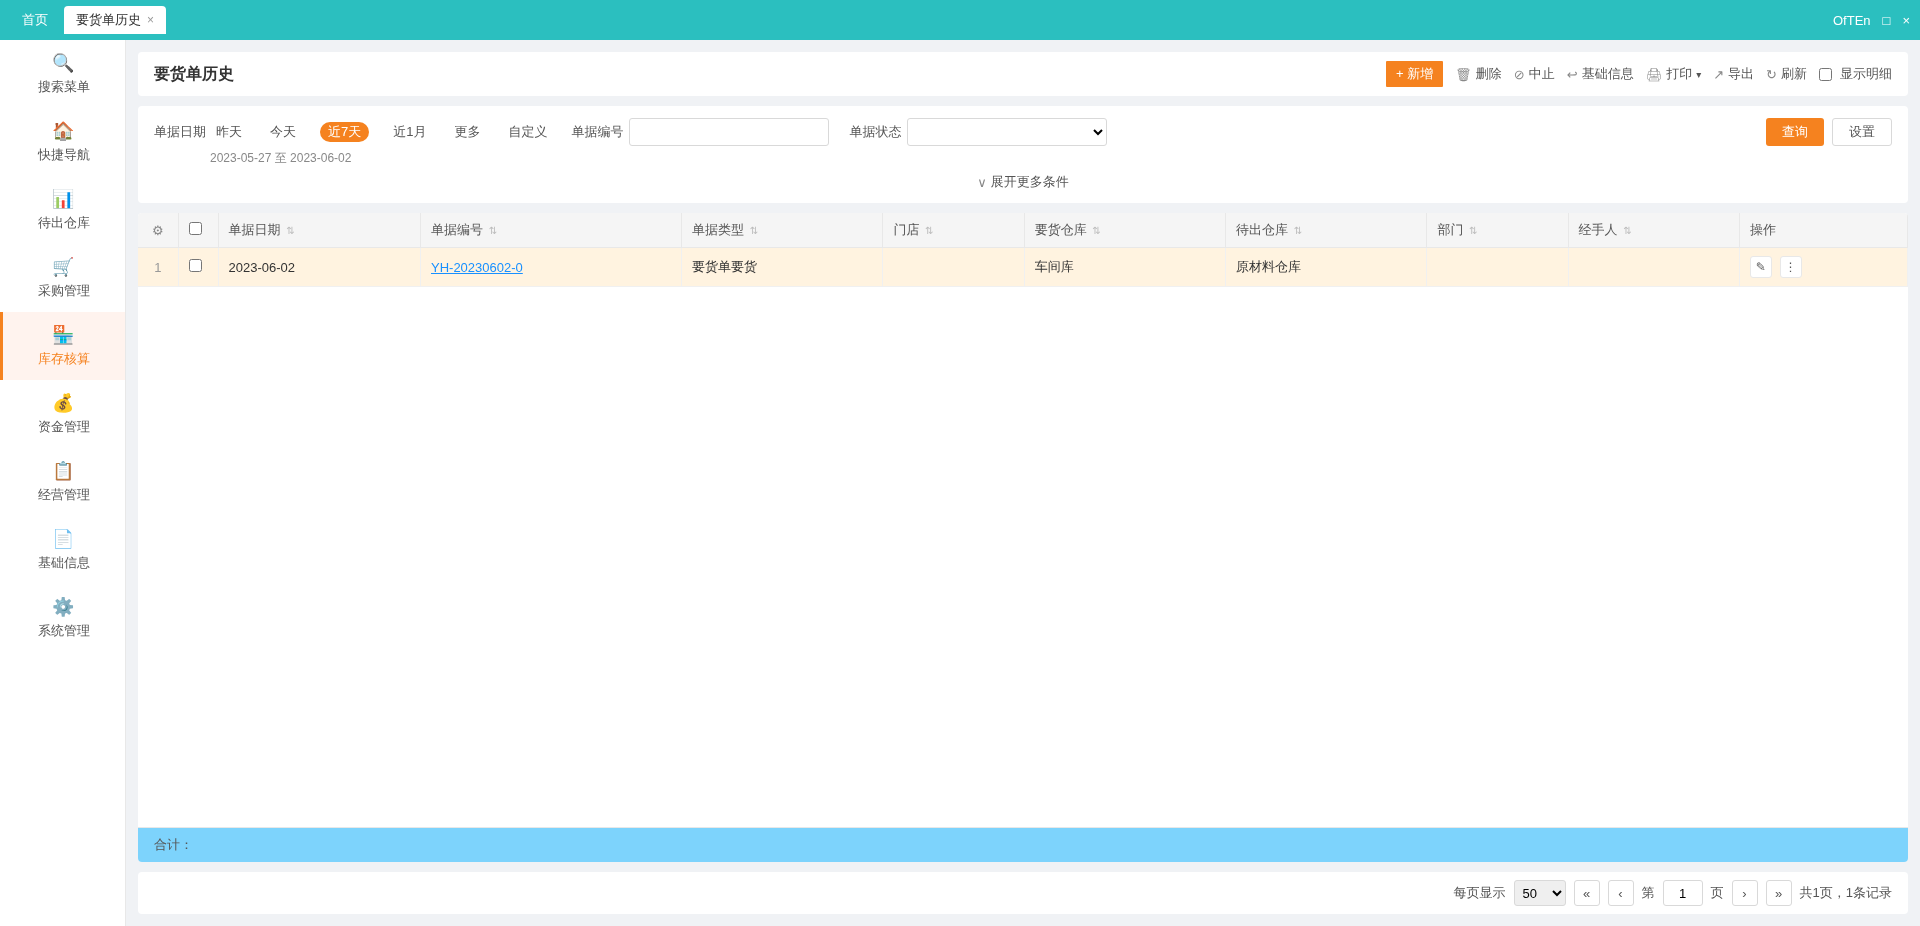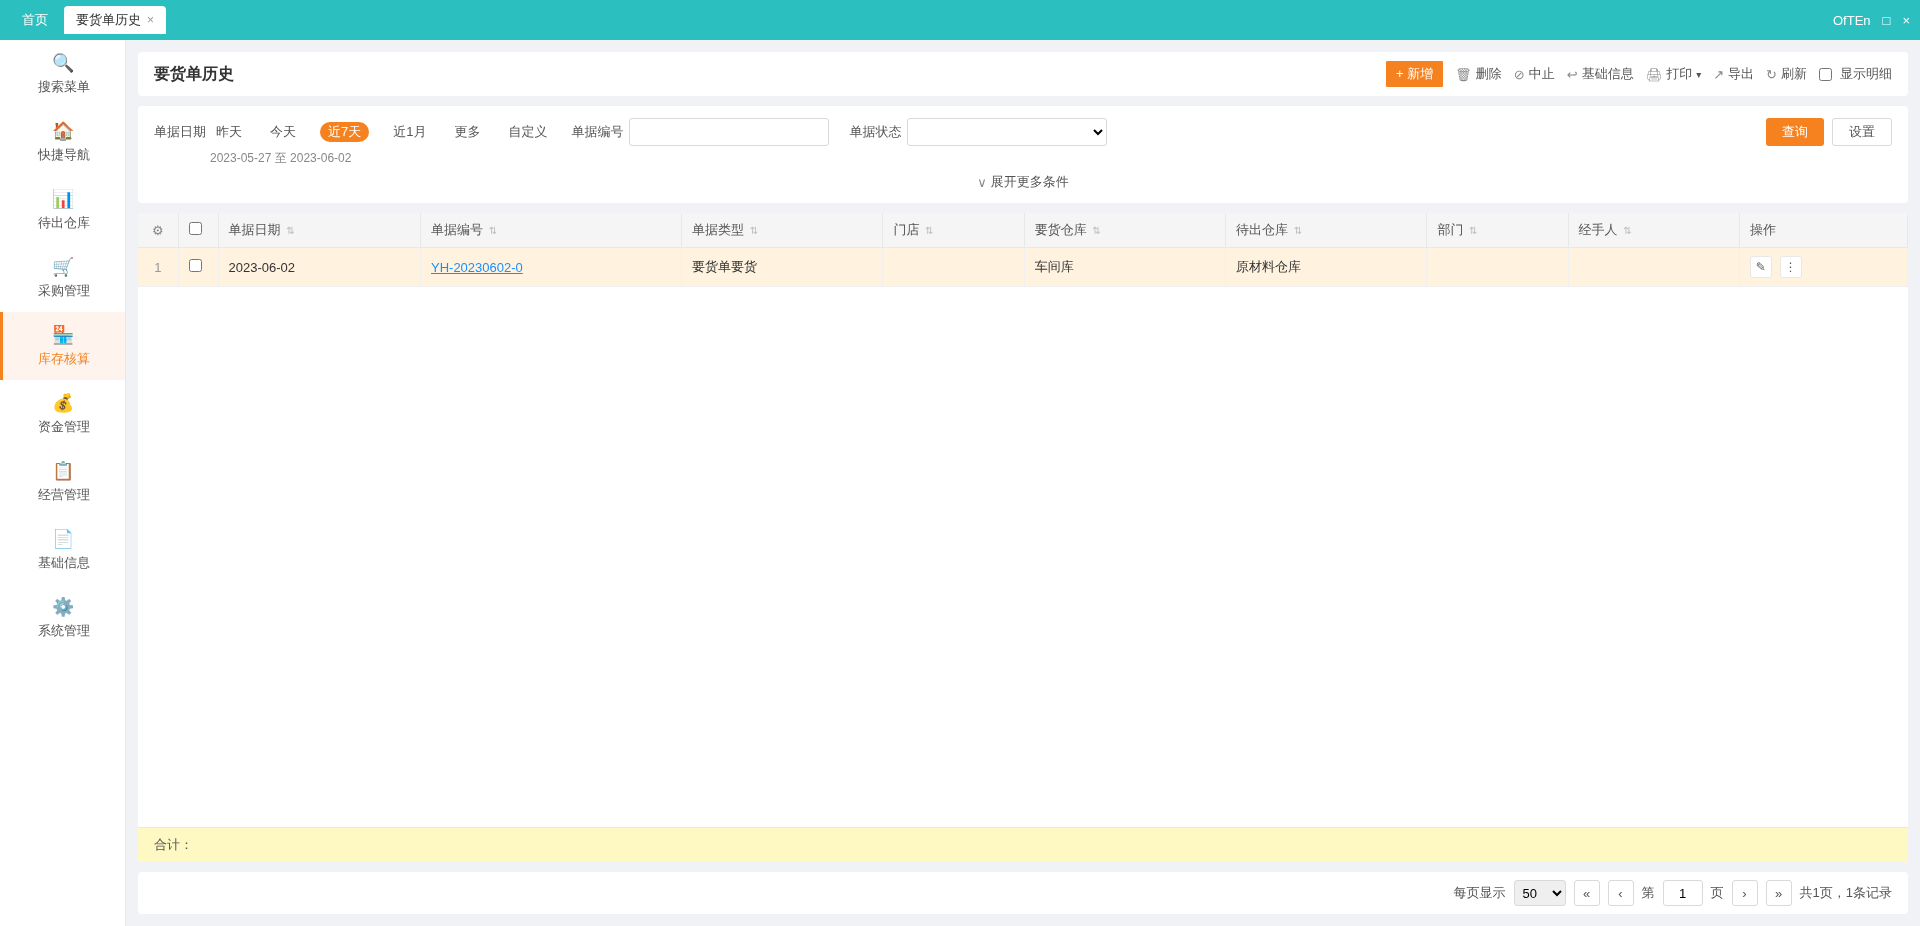--- a/index.html
+++ b/index.html
@@ -260,21 +260,21 @@
       cursor: pointer;
       color: #555;
       font-size: 12px;
       background: #fff;
     }
 
     
     .table-footer {
       border-top: 1px solid #e8e8e8;
       padding: 8px 16px;
-      background: #fef9c3;
+      background: #7dd3fc;
       display: flex;
       align-items: center;
       font-size: 13px;
       color: #555;
       flex-shrink: 0;
     }
 
     
     .pagination {
       background: #fff;

